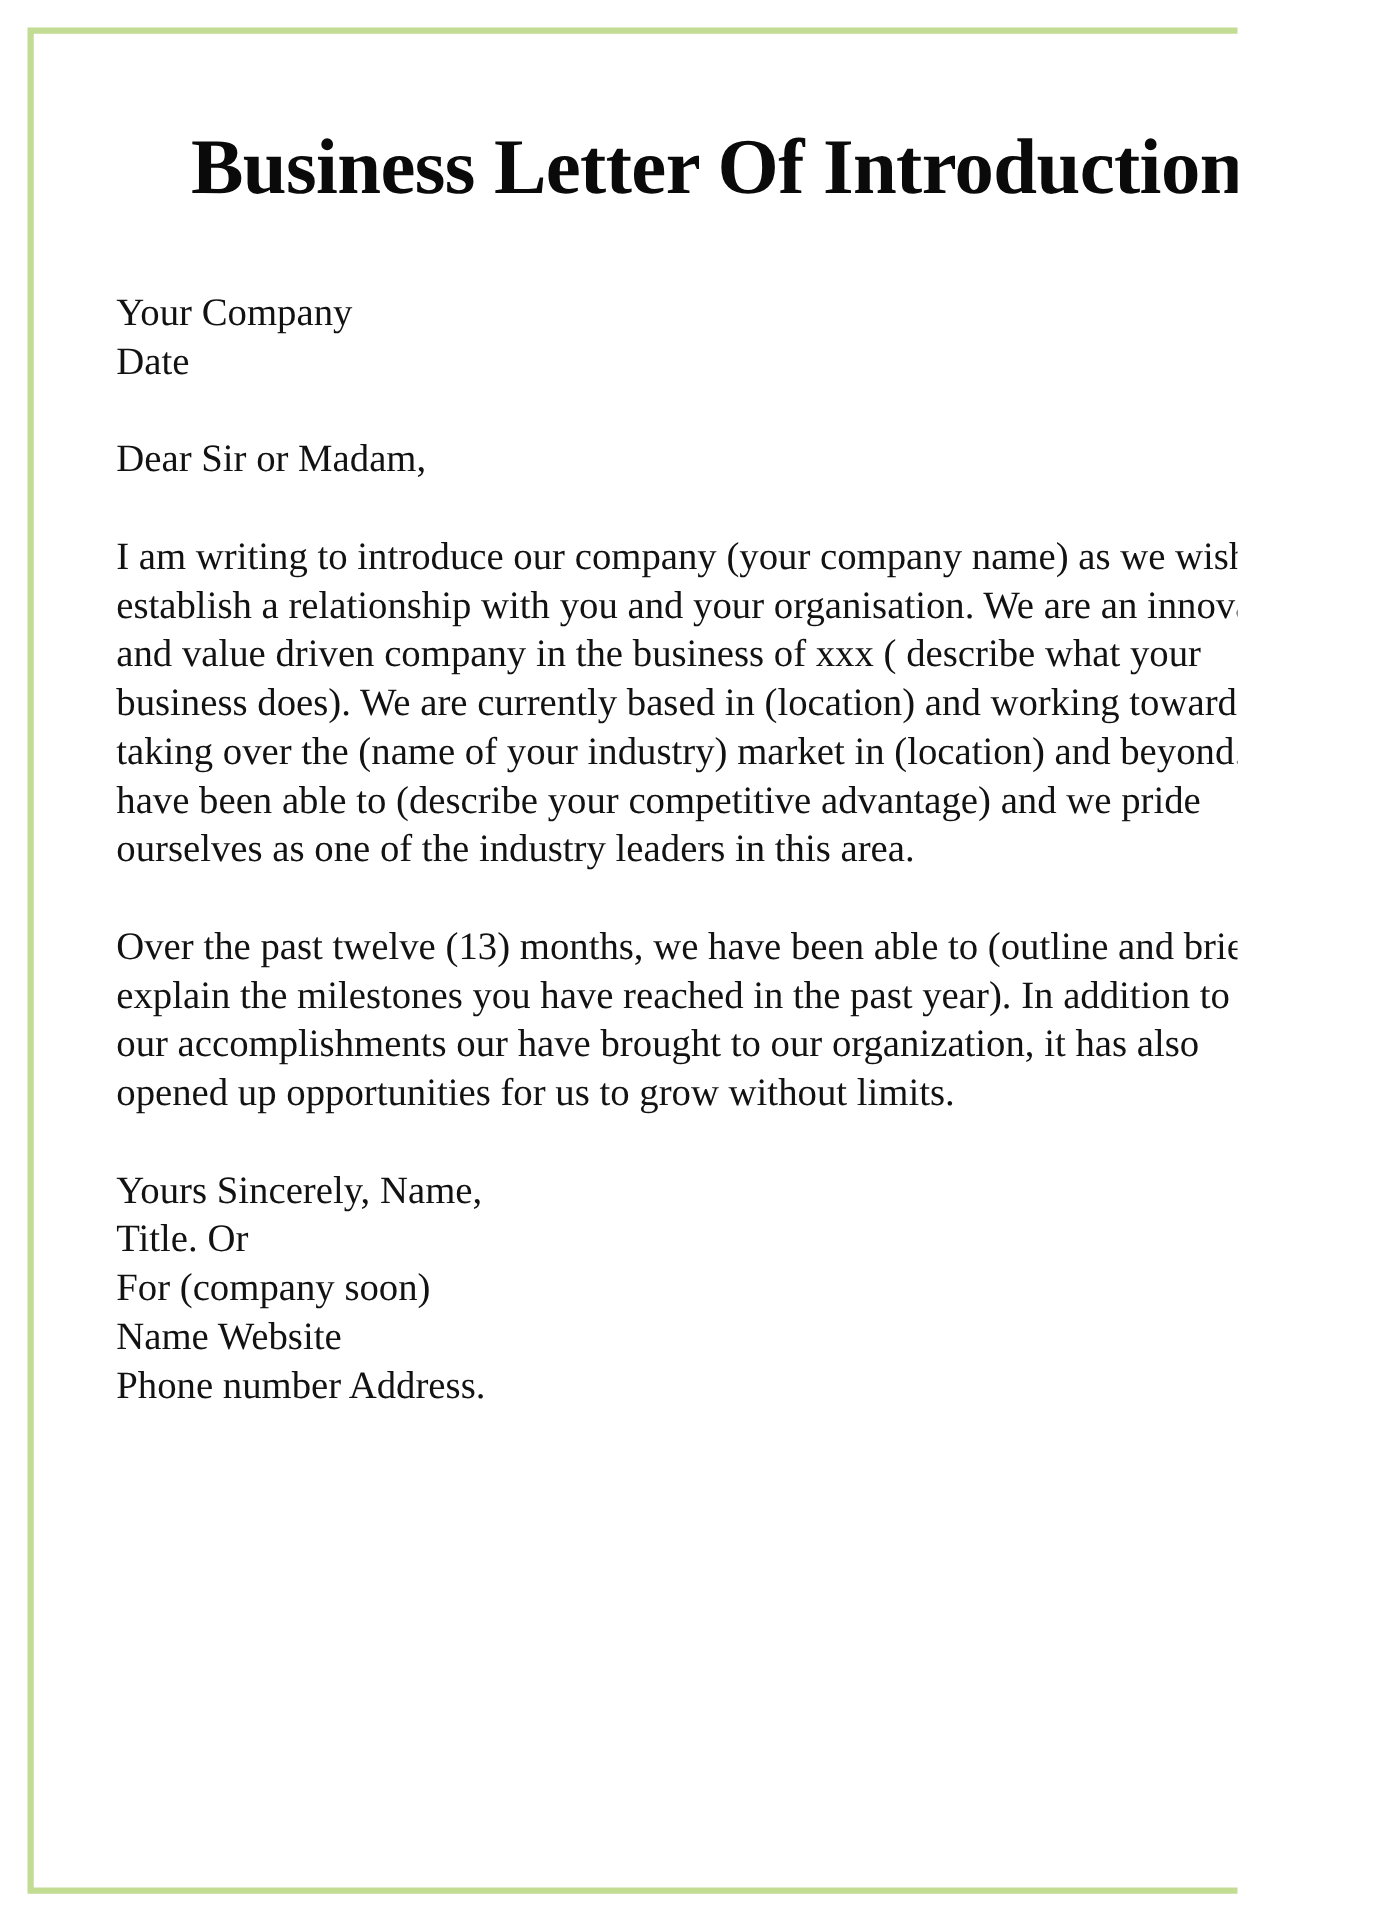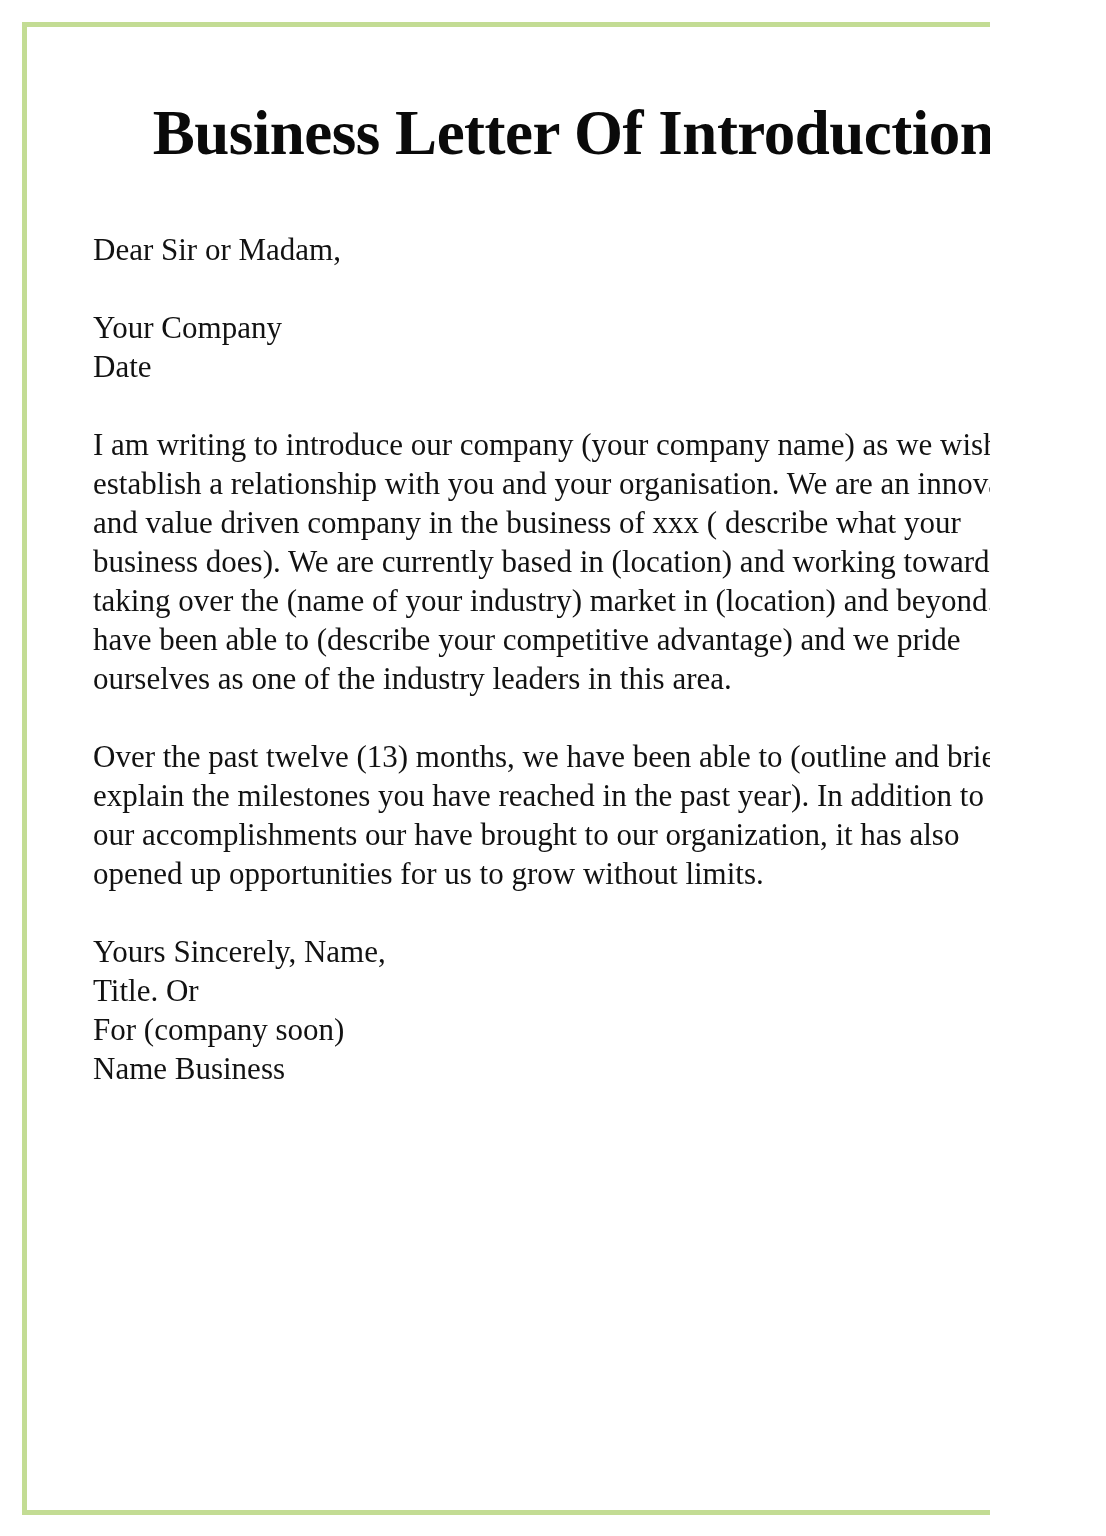--- a/index.html
+++ b/index.html
@@ -88,41 +88,42 @@
 
 <div class="page">
   <div class="page-border">
     <div class="content">
 
       <h1 class="doc-title">Business Letter Of Introduction</h1>
 
       <div class="letter-body">
 
         <div class="block">
-          <span class="line">Dear Sir or Madam,</span>
+          <span class="line">Your Company</span>
+          <span class="line">Date</span>
         </div>
 
         <div class="block">
-          <span class="line">Your Company</span>
-          <span class="line">Date</span>
+          <span class="line">Dear Sir or Madam,</span>
         </div>
 
         <div class="block">
           <p class="para">I am writing to introduce our company (your company name) as we wish to establish a relationship with you and your organisation. We are an innovative and value driven company in the business of xxx ( describe what your business does). We are currently based in (location) and working towards taking over the (name of your industry) market in (location) and beyond. We have been able to (describe your competitive advantage) and we pride ourselves as one of the industry leaders in this area.</p>
         </div>
 
         <div class="block">
           <p class="para">Over the past twelve (13) months, we have been able to (outline and briefly explain the milestones you have reached in the past year). In addition to all our accomplishments our have brought to our organization, it has also opened up opportunities for us to grow without limits.</p>
         </div>
 
 
 
         <div class="block sign-off">
           <span class="line">Yours Sincerely, Name,</span>
           <span class="line">Title. Or</span>
           <span class="line">For (company soon)</span>
-          <span class="line">Name Business</span>
+          <span class="line">Name Website</span>
+          <span class="line">Phone number Address.</span>
         </div>
 
       </div>
     </div>
   </div>
 </div>
 
 </body></html>

